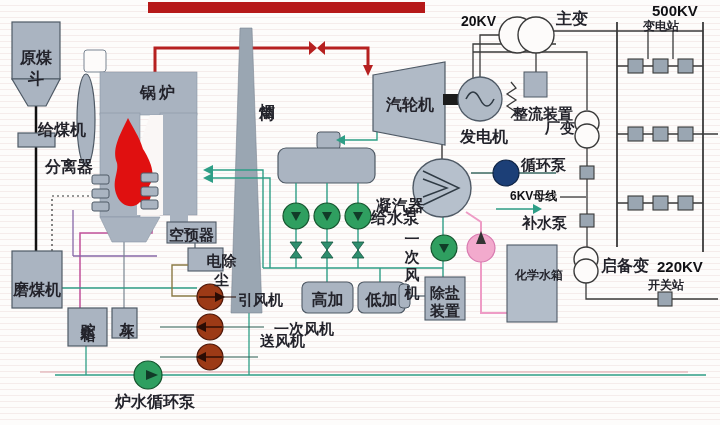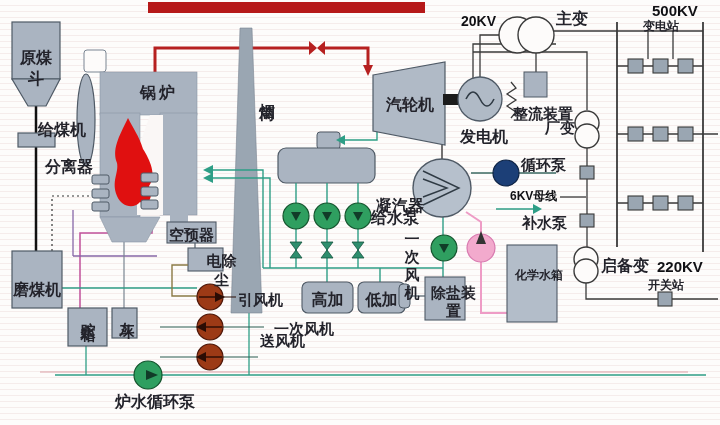--- a/index.html
+++ b/index.html
@@ -222,21 +222,21 @@
   <div class="lb s10" style="left:266px;top:320px;margin-left:8px;">一次风机</div>
   <div class="lb s10" style="left:260px;top:332px;">送风机</div>
   <div class="lb v" style="left:256px;top:90px;height:36px;">烟筒</div>
   <div class="lb" style="left:376px;top:163px;margin-top:33px;">凝汽器</div>
   <div class="lb" style="left:371px;top:208px;">给水泵</div>
   <div class="lb c" style="left:302px;top:290px;width:51px;">高加</div>
   <div class="lb c" style="left:358px;top:290px;width:47px;">低加</div>
   <div class="lb" style="left:386px;top:95px;">汽轮机</div>
   <div class="lb" style="left:460px;top:127px;">发电机</div>
   <div class="lb c ml s10" style="left:399px;top:230px;width:26px;">一次风机</div>
-  <div class="lb c ml s10" style="left:425px;top:284px;width:57px;">除盐装置</div>
+  <div class="lb c ml s10" style="left:425px;top:284px;width:40px;">除盐装置</div>
   <div class="lb c ml s12" style="left:507px;top:268px;width:64px;">化学水箱</div>
   <div class="lb s10" style="left:521px;top:156px;">循环泵</div>
   <div class="lb kv s12" style="left:510px;top:188px;">6KV母线</div>
   <div class="lb s10" style="left:522px;top:214px;">补水泵</div>
   <div class="lb s10" style="left:513px;top:105px;">整流装置</div>
   <div class="lb s10" style="left:545px;top:119px;">厂变</div>
   <div class="lb kv s14" style="left:461px;top:13px;">20KV</div>
   <div class="lb" style="left:556px;top:9px;">主变</div>
   <div class="lb kv s15" style="left:640px;top:2px;">500KV</div>
   <div class="lb s12" style="left:643px;top:18px;">变电站</div>

